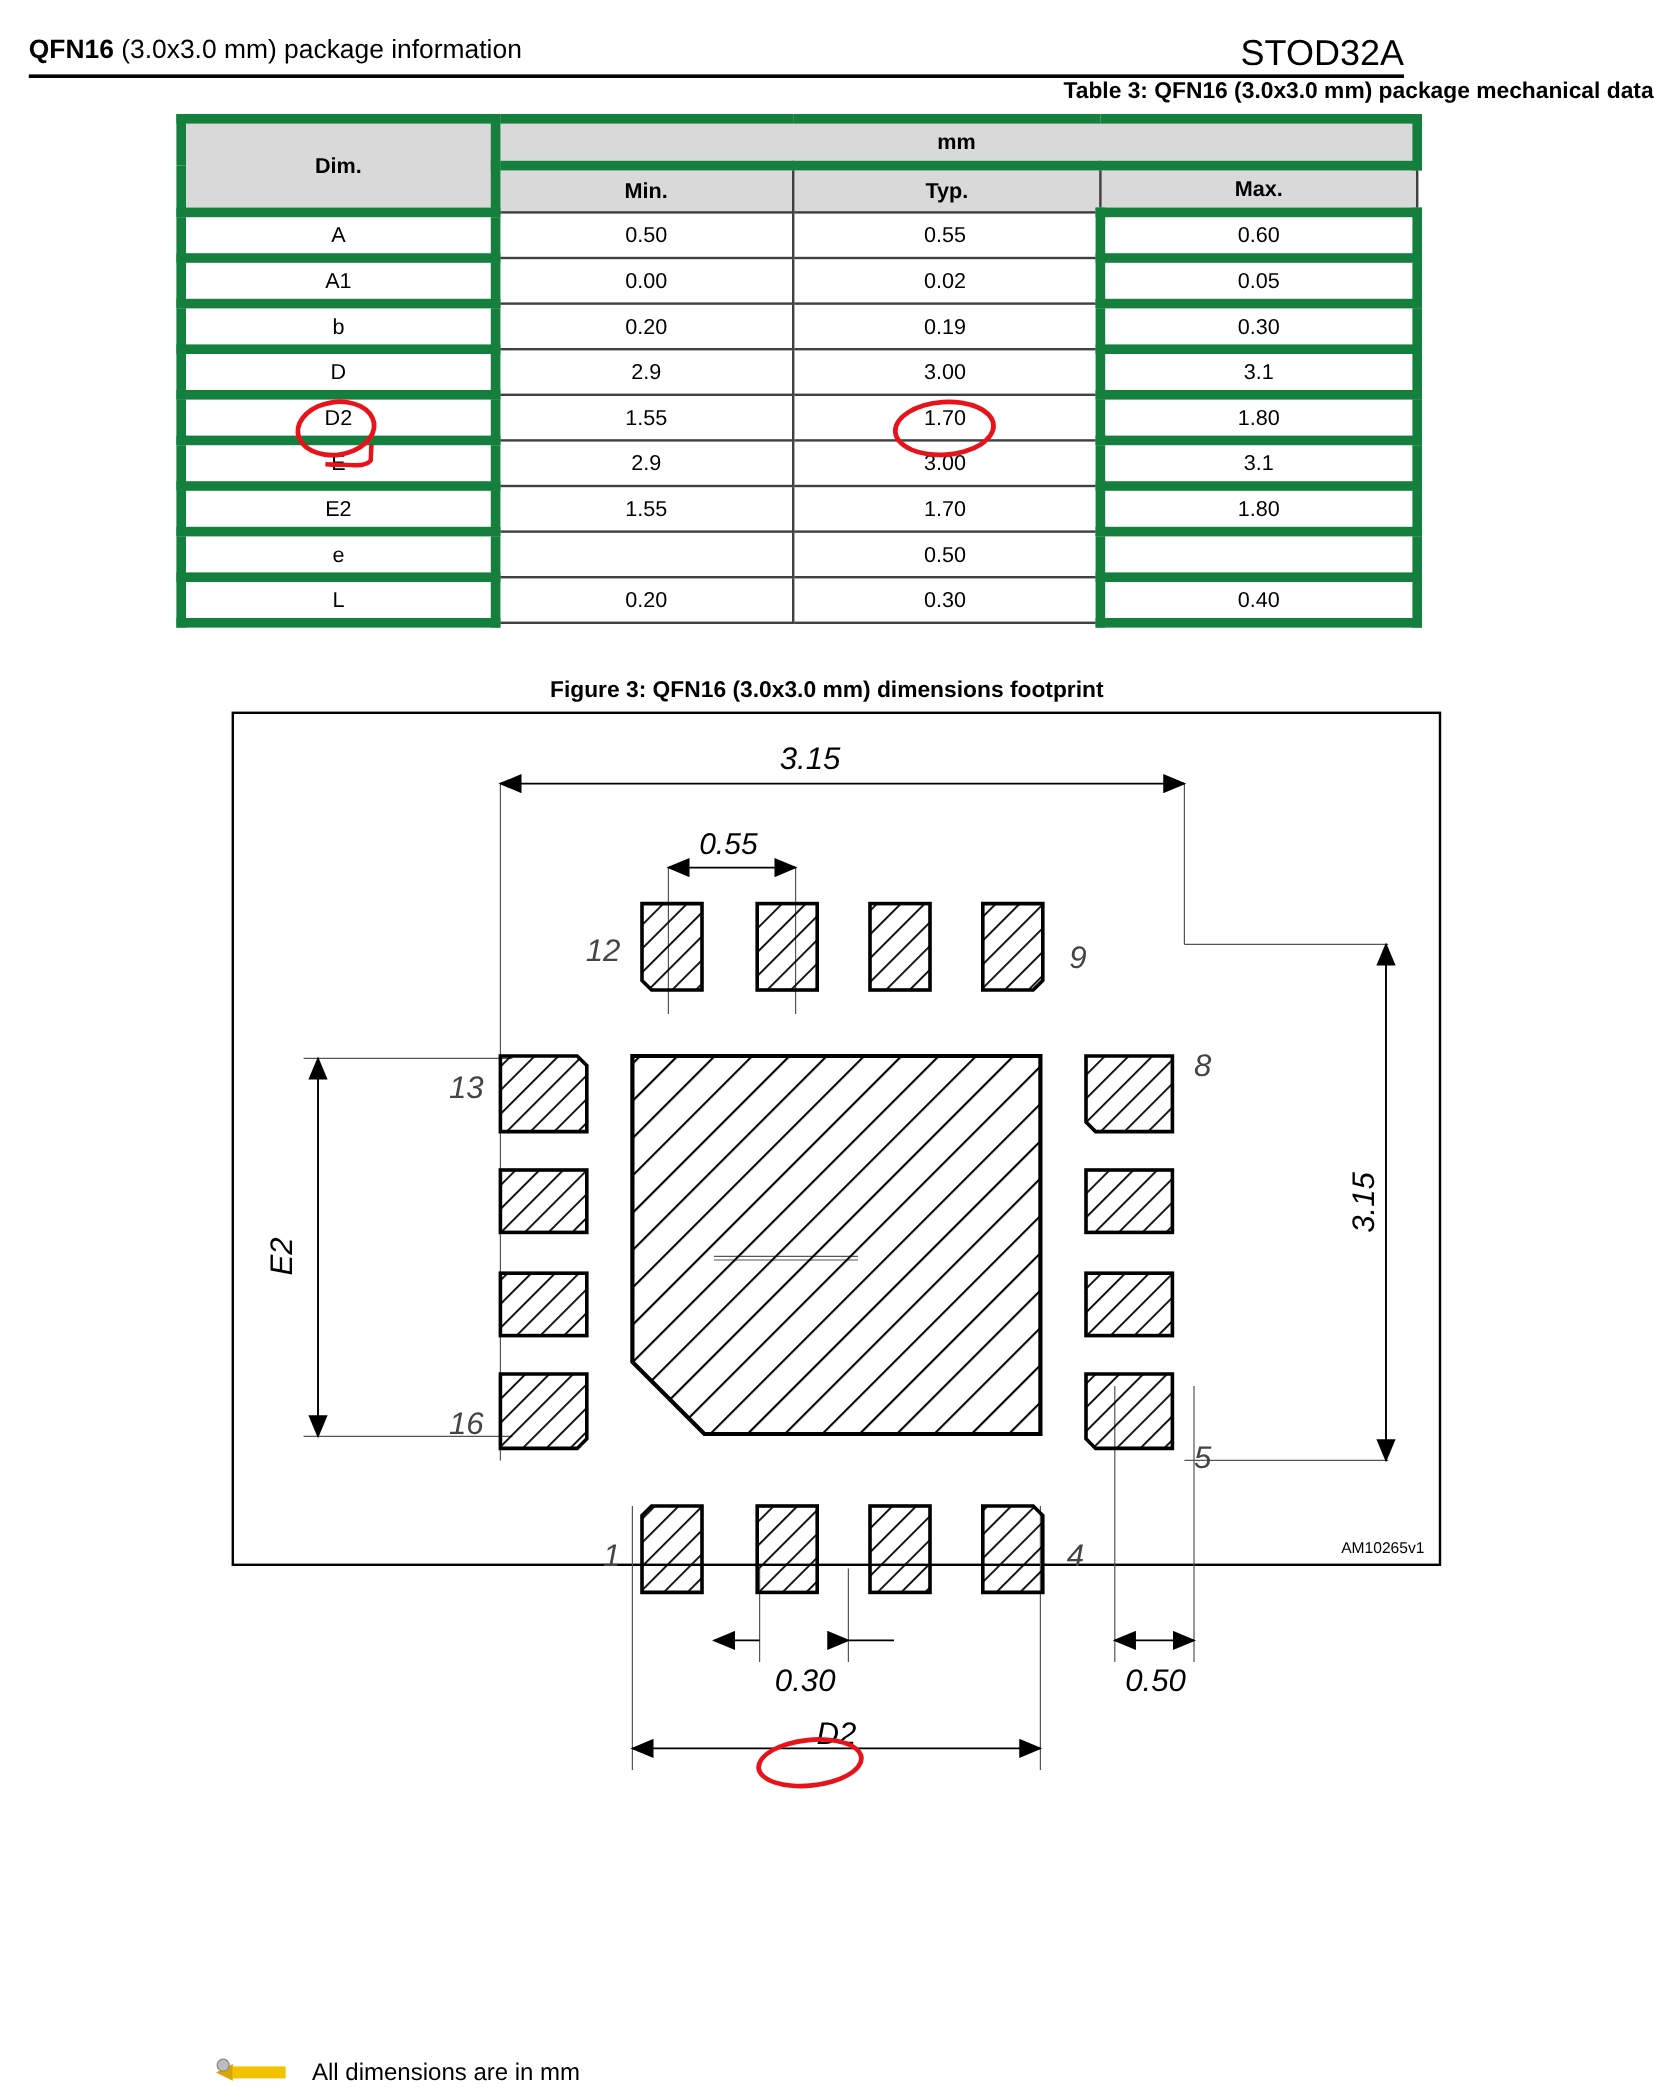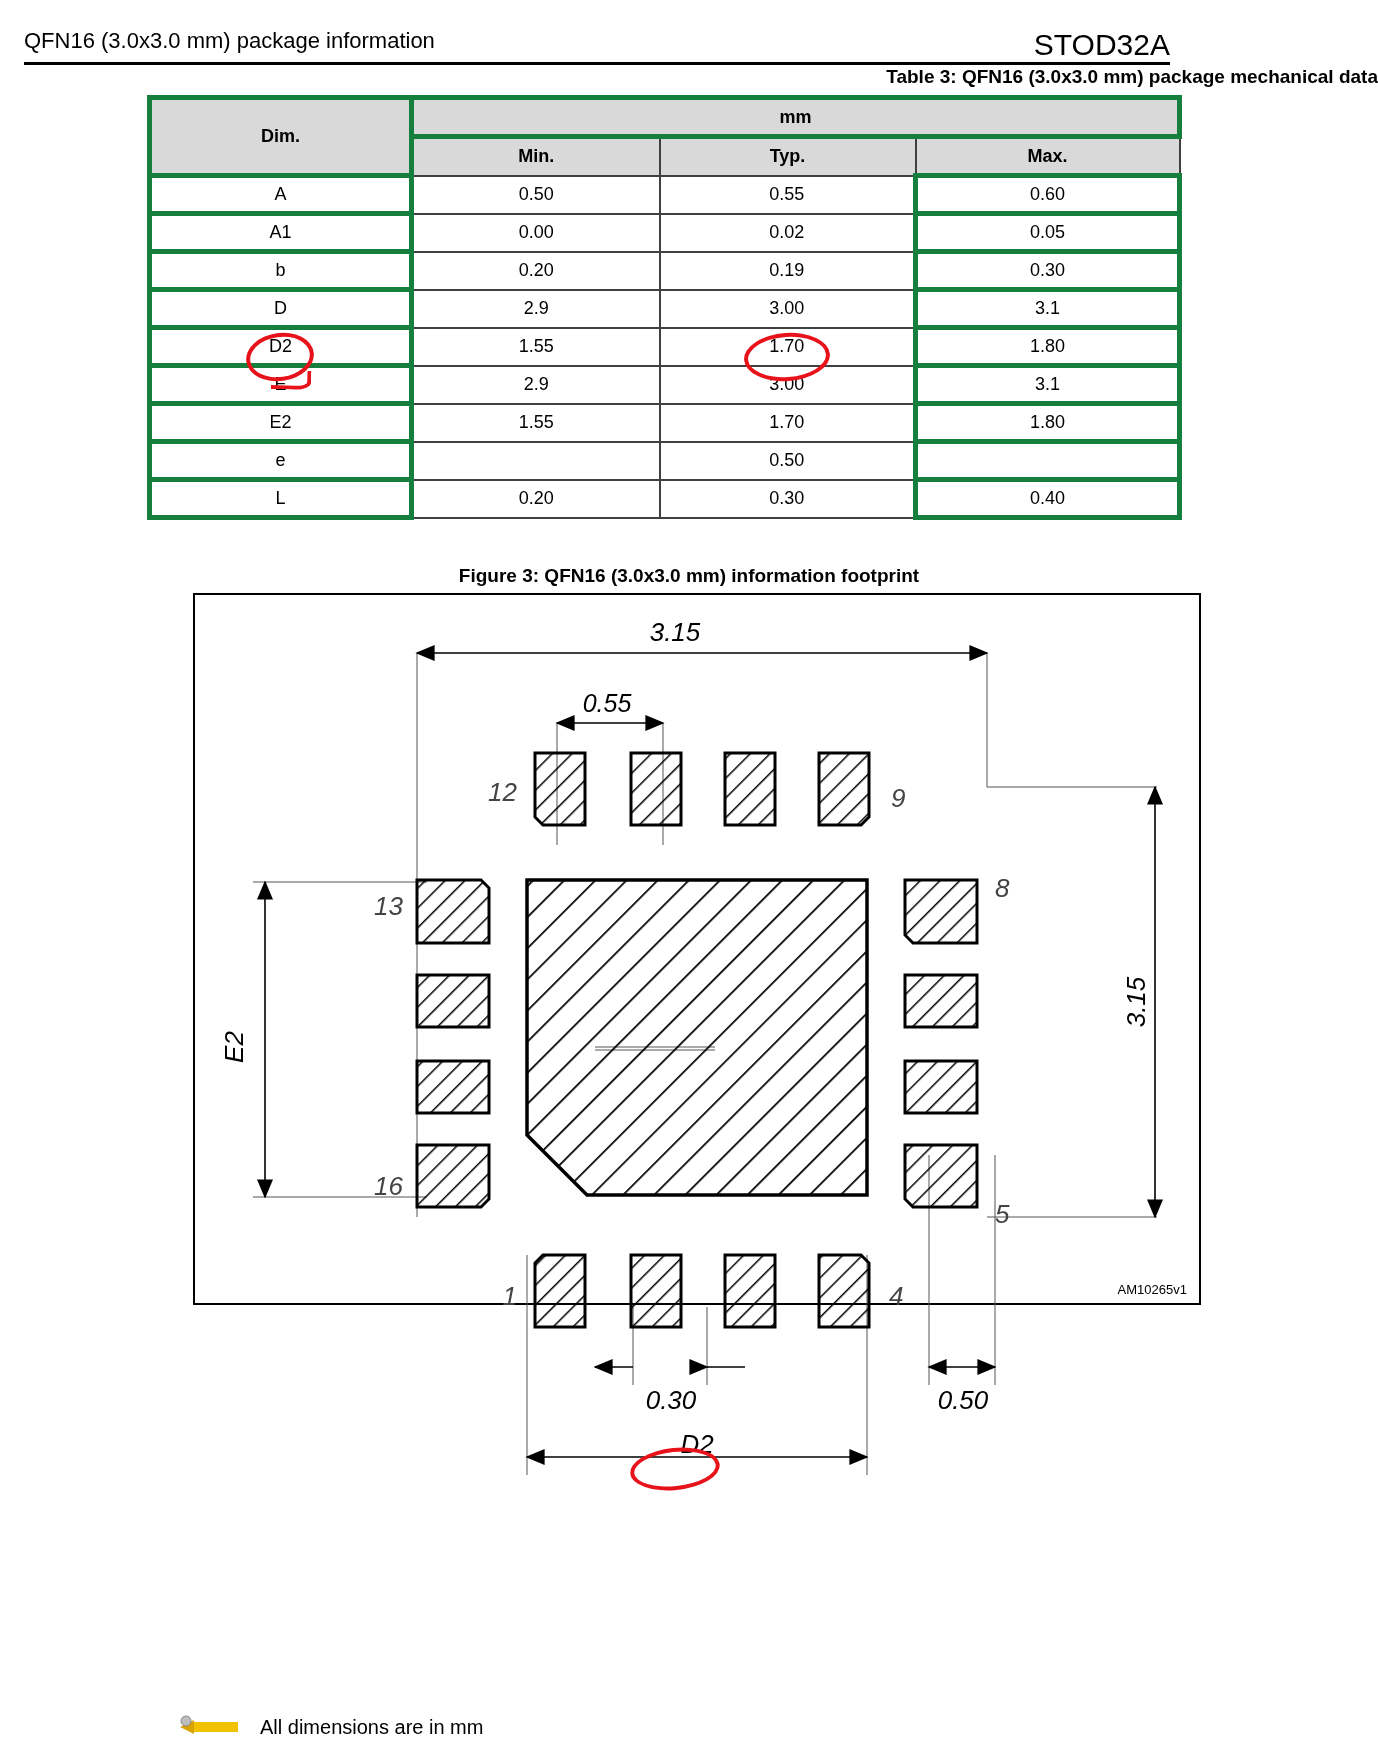--- a/index.html
+++ b/index.html
@@ -13,21 +13,21 @@
     overflow:hidden;
   }
 
   
   #page-header{
     position:absolute; left:24px; top:28px; width:1146px; height:34px;
   }
   #header-left{
     position:absolute; left:0; top:0; font-size:22px; white-space:nowrap;
   }
-  #header-left .b{ font-weight:normal; }
+  #header-left .b{ font-weight:bold; }
   #header-right{
     position:absolute; right:0; top:0; font-size:30px; font-weight:normal; white-space:nowrap;
   }
   #header-rule{
     position:absolute; left:24px; top:62px; width:1146px; height:3px; background:#000;
   }
 
   
   #table-caption{
     position:absolute; left:0; top:66px; width:1378px; text-align:right;
@@ -35,21 +35,21 @@
   }
   #mech-table{
     position:absolute; left:147px; top:95px; width:1030px;
     border-collapse:collapse; table-layout:fixed;
   }
   #mech-table th, #mech-table td{
     border:2px solid #404040; text-align:center; font-size:18px; color:#000;
     padding:0; height:39px; font-weight:normal;
   }
   #mech-table thead th{ background:#d9d9d9; font-weight:bold; }
-  #mech-table .outer{ border:5px solid #15803d; }
+  #mech-table .outer{ border:8px solid #15803d; }
   #mech-table col.c0{ width:262px; }
   #mech-table col.c1{ width:248px; }
   #mech-table col.c2{ width:256px; }
   #mech-table col.c3{ width:264px; }
   #mech-table thead .hdr-dim{ height:60px; }
   #mech-table thead .hdr-mm{ height:39px; }
   #mech-table tbody td{ height:38px; }
 
   
   .red-circle{
@@ -176,21 +176,21 @@
         <td>0.20</td>
         <td>0.30</td>
         <td class="outer">0.40</td>
       </tr>
     </tbody>
 </table>
 
 <div class="red-circle" id="circle-d2-label"></div>
 <div class="red-circle" id="circle-typ-170"></div>
 
-<div id="figure-caption">Figure 3: QFN16 (3.0x3.0 mm) information footprint</div>
+<div id="figure-caption">Figure 3: QFN16 (3.0x3.0 mm) dimensions footprint</div>
 
 <div id="figure-box">
   <svg id="figure-svg" width="1004" height="924" viewBox="0 0 1004 924">
     <defs>
       <pattern id="hatch" width="14" height="14" patternTransform="rotate(45)" patternUnits="userSpaceOnUse">
         <line x1="0" y1="0" x2="0" y2="14" stroke="#000" stroke-width="3"></line>
       </pattern>
       <pattern id="hatchbig" width="22" height="22" patternTransform="rotate(45)" patternUnits="userSpaceOnUse">
         <line x1="0" y1="0" x2="0" y2="22" stroke="#000" stroke-width="3.5"></line>
       </pattern>

